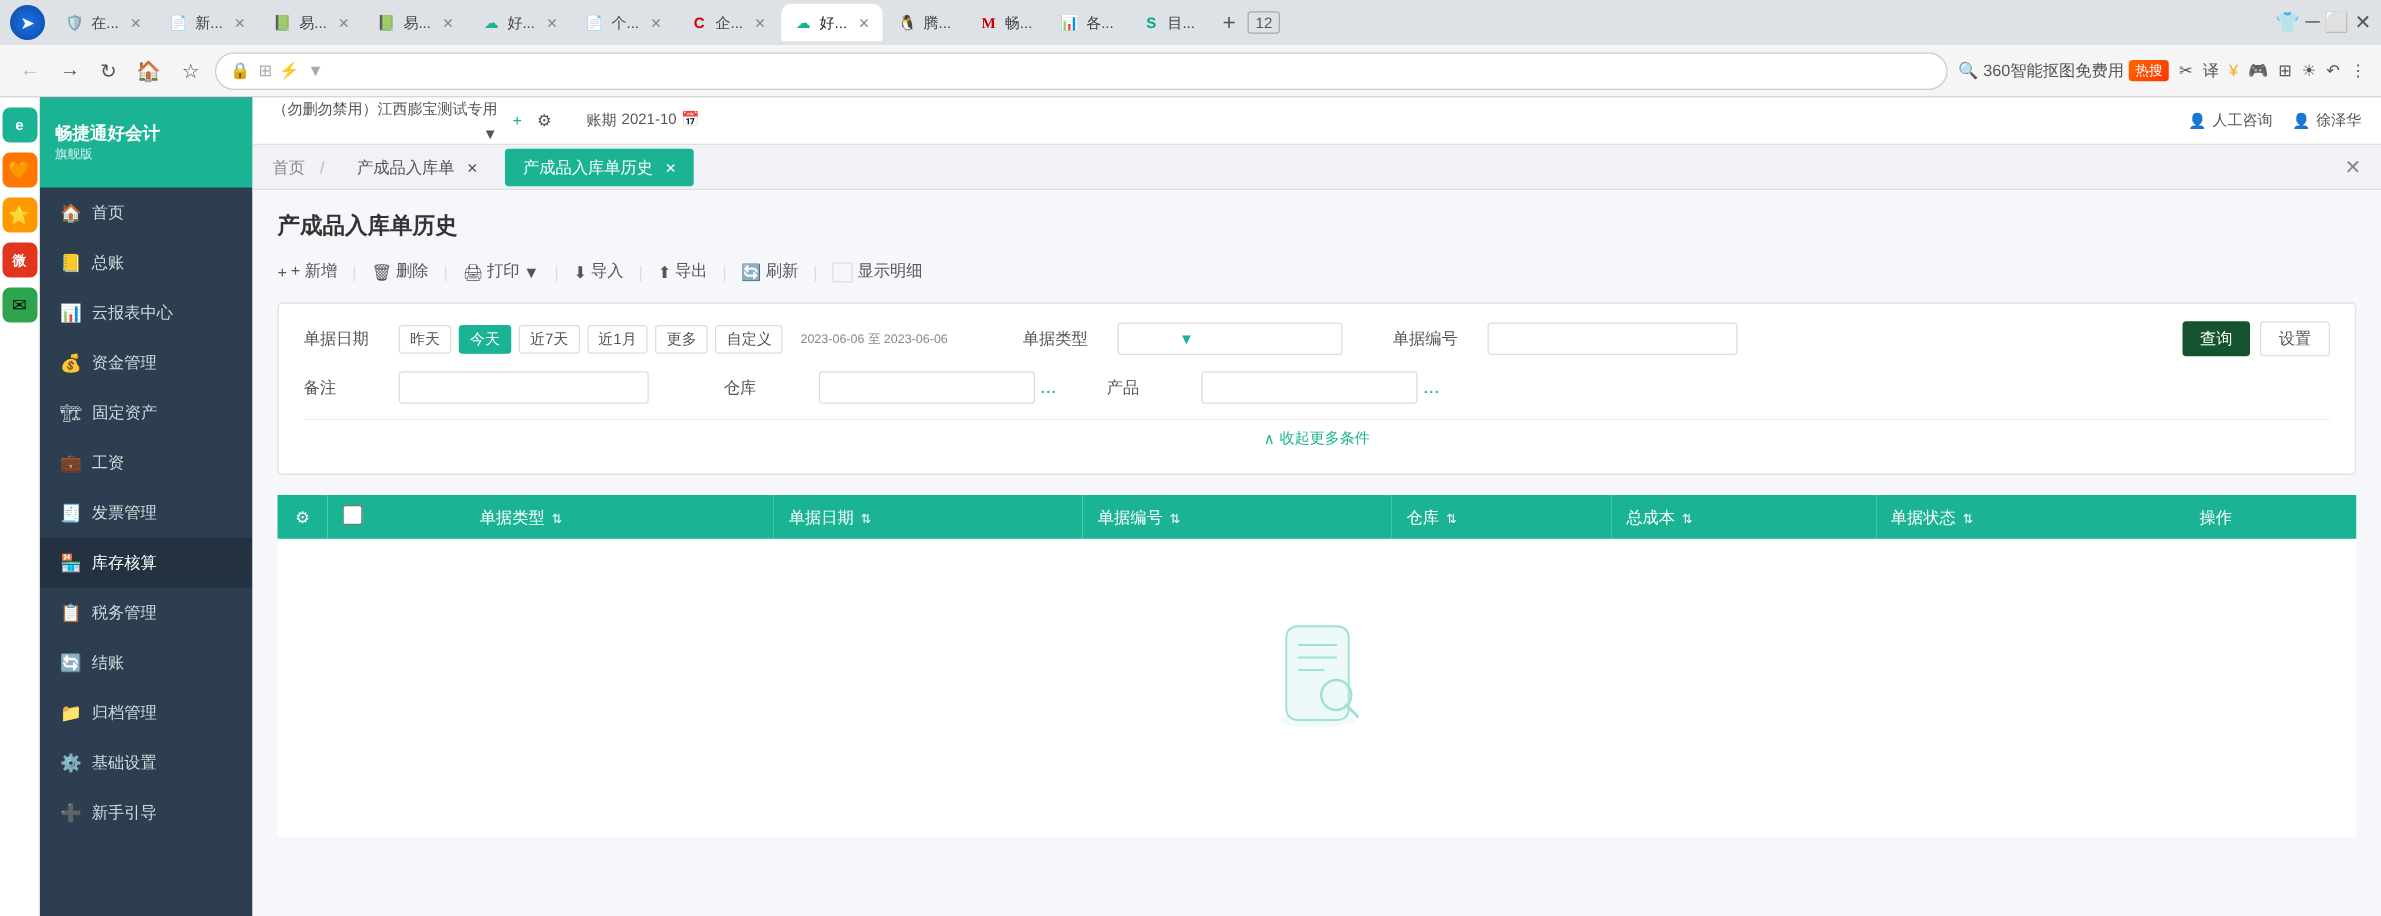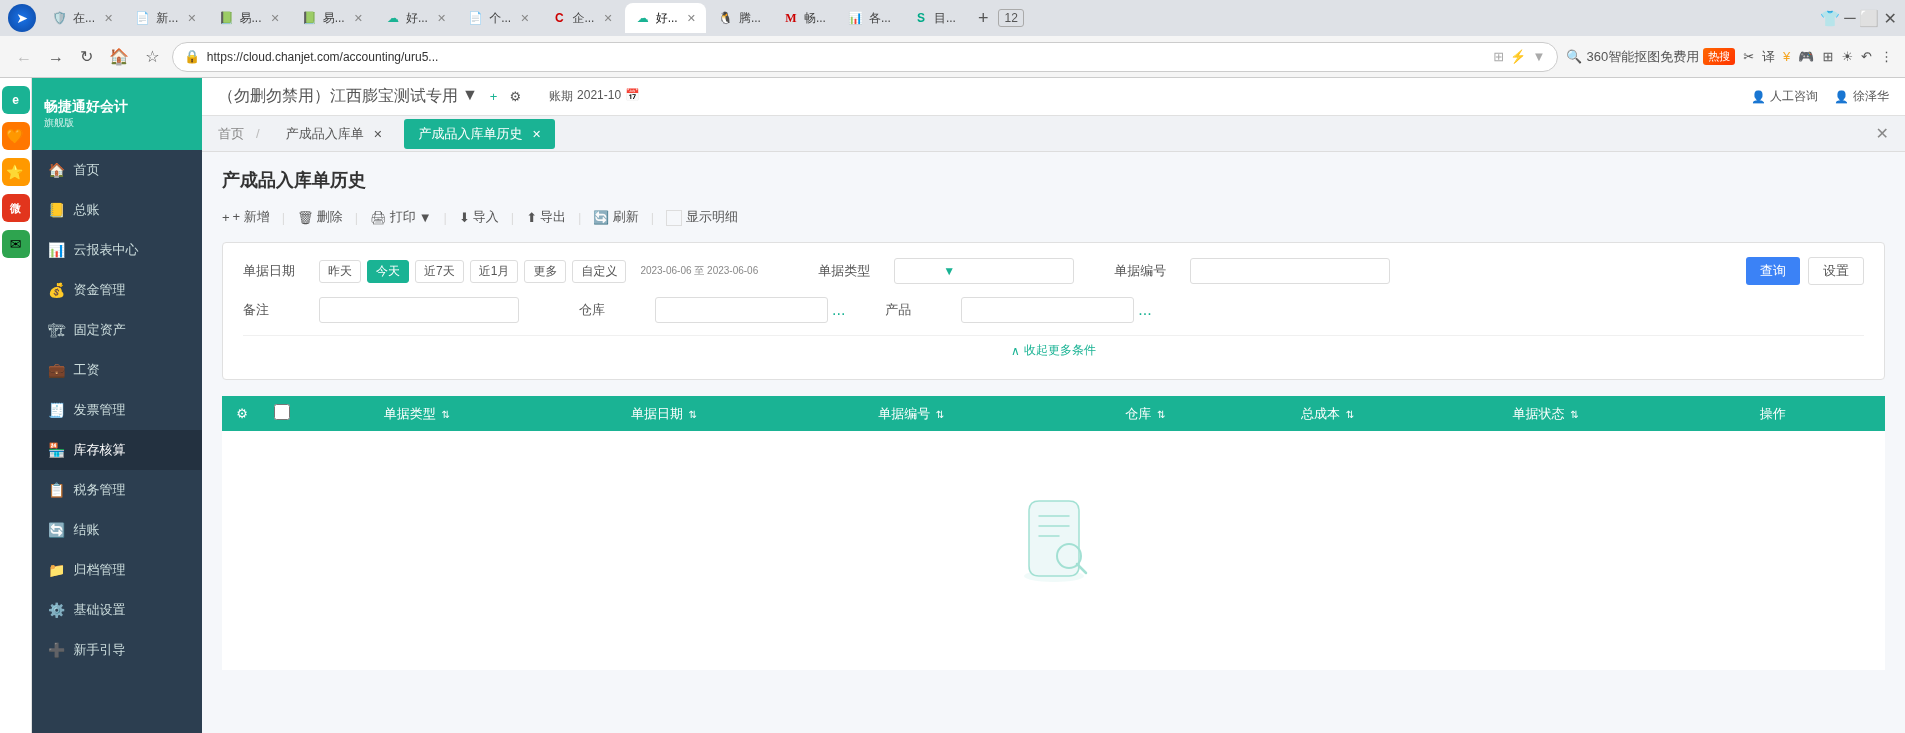--- a/index.html
+++ b/index.html
@@ -36,21 +36,21 @@
     .sidebar-nav { flex: 1; overflow-y: auto; }
     .sidebar-item { display: flex; align-items: center; height: 40px; padding: 0 16px; color: #cdd; cursor: pointer; gap: 8px; font-size: 13px; }
     .sidebar-item.active { background: rgba(0,0,0,0.2); color: #fff; }
     .sidebar-item-icon { font-size: 14px; }
 
     
     .content-area { flex: 1; display: flex; flex-direction: column; background: #f5f7fa; overflow: hidden; }
 
     
     .content-topbar { background: #fff; height: 38px; display: flex; align-items: center; padding: 0 16px; gap: 12px; border-bottom: 1px solid #e0e0e0; }
-    .account-select { display: flex; align-items: flex-start; gap: 4px; color: #555; font-size: 16px; cursor: pointer; }
+    .account-select { display: flex; align-items: flex-end; gap: 4px; color: #555; font-size: 12px; cursor: pointer; flex-direction: column; }
     .period-info { display: flex; align-items: flex-start; gap: 4px; color: #555; font-size: 12px; margin-left: 16px; }
     .topbar-user { display: flex; align-items: center; gap: 4px; color: #555; font-size: 12px; cursor: pointer; }
 
     
     .page-tabs-bar { background: #f0f2f5; display: flex; align-items: center; border-bottom: 1px solid #ddd; height: 36px; padding: 0 16px; gap: 8px; }
     .page-tab { padding: 6px 14px; font-size: 13px; color: #555; cursor: pointer; border-radius: 0; }
     .page-tab.active { background: #1ab394; color: #fff; border-radius: 3px; }
     .page-tab-close { margin-left: 6px; font-size: 11px; cursor: pointer; }
     .breadcrumb-item { color: #888; font-size: 13px; cursor: pointer; }
     .breadcrumb-sep { color: #bbb; margin: 0 4px; }
@@ -70,21 +70,21 @@
     .filter-row:last-child { margin-bottom: 0; }
     .filter-label { color: #555; font-size: 13px; min-width: 56px; }
     .filter-date-btns { display: flex; align-items: center; gap: 6px; }
     .date-btn { padding: 2px 8px; border: 1px solid #ddd; border-radius: 3px; cursor: pointer; font-size: 12px; color: #555; background: #fff; }
     .date-btn.active { background: #1ab394; color: #fff; border-color: #1ab394; }
     .date-range { font-size: 10px; color: #888; margin-left: 8px; text-align: right; }
     .filter-select { display: flex; align-items: center; border: 1px solid #ddd; border-radius: 3px; height: 26px; padding: 0 8px; font-size: 12px; color: #333; min-width: 180px; cursor: pointer; background: #fff; gap: 40px; }
     .filter-input { border: 1px solid #ddd; border-radius: 3px; height: 26px; padding: 0 8px; font-size: 12px; color: #333; min-width: 200px; background: #fff; }
     .filter-dots { color: #1ab394; cursor: pointer; font-size: 16px; }
     .filter-actions { margin-left: auto; display: flex; gap: 8px; }
-    .btn-query { background: #3b82f6; color: #fff; border: none; border-radius: 3px; padding: 4px 14px; cursor: pointer; font-size: 13px; }
+    .btn-query { background: #14532d; color: #fff; border: none; border-radius: 3px; padding: 4px 14px; cursor: pointer; font-size: 13px; }
     .btn-setting { background: #fff; color: #555; border: 1px solid #ddd; border-radius: 3px; padding: 4px 14px; cursor: pointer; font-size: 13px; }
     .collapse-bar { display: flex; align-items: center; justify-content: center; gap: 4px; color: #1ab394; font-size: 12px; cursor: pointer; padding: 6px 0; border-top: 1px solid #f0f0f0; margin-top: 6px; }
 
     
     .data-table { width: 100%; border-collapse: collapse; background: #fff; }
     .table-header { background: #1ab394; }
     .table-header th { color: #fff; font-size: 13px; font-weight: normal; padding: 8px 12px; text-align: left; white-space: nowrap; border: none; }
     .table-header th:first-child { width: 40px; text-align: center; }
     .col-sort { cursor: pointer; }
     .sort-icon { font-size: 10px; margin-left: 2px; }
@@ -172,21 +172,20 @@
 
 <div class="address-bar">
   <span class="nav-btn disabled">←</span>
   <span class="nav-btn">→</span>
   <span class="nav-btn">↻</span>
   <span class="nav-btn">🏠</span>
   <span class="nav-btn">☆</span>
 
   <div class="url-box">
     <span style="color:#4caf50;font-size:13px;">🔒</span>
-    <span class="url-text">https://cloud.chanjet.com/accounting/uru5...</span>
     <span style="color:#aaa;">⊞</span>
     <span style="color:#1ab394;">⚡</span>
     <span style="color:#aaa;">▼</span>
   </div>
 
   <div style="display:flex;align-items:center;gap:8px;font-size:13px;">
     <span style="display:flex;align-items:center;gap:4px;color:#555;">
       <span>🔍</span>
       <span>360智能抠图免费用</span>
       <span class="hot-badge">热搜</span>

